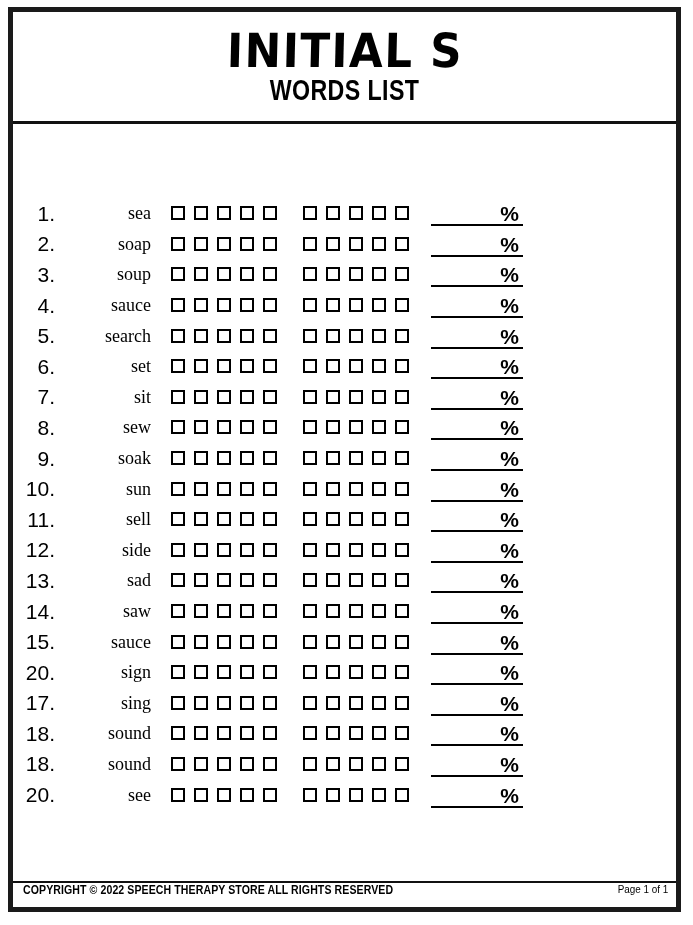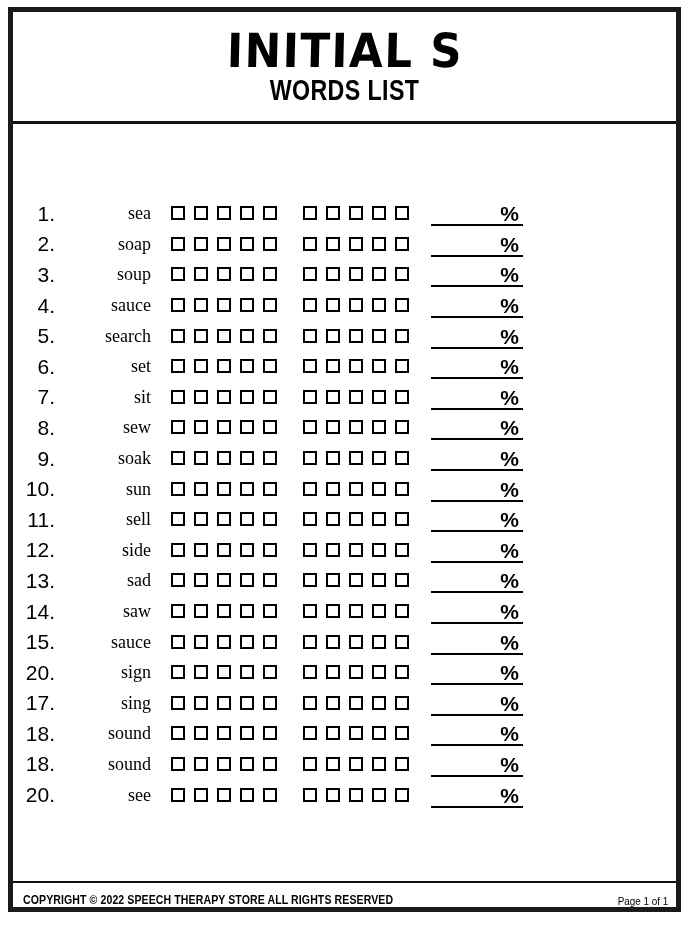--- a/index.html
+++ b/index.html
@@ -135,23 +135,23 @@
   
   .footer {
     position: absolute;
     left: 0;
     right: 0;
     bottom: 0;
     height: 26px;
     border-top: 2px solid #111111;
     box-sizing: border-box;
     display: flex;
-    align-items: flex-end;
+    align-items: flex-start;
     justify-content: space-between;
-    padding: 0 8px 0 10px;
+    padding: 0 8px 12px 10px;
   }
   .copyright {
     font-family: "Liberation Sans Narrow", "Liberation Sans", sans-serif;
     font-weight: bold;
     font-size: 12px;
     letter-spacing: 0.1px;
     transform: scaleX(0.88);
     transform-origin: left center;
     white-space: nowrap;
   }

